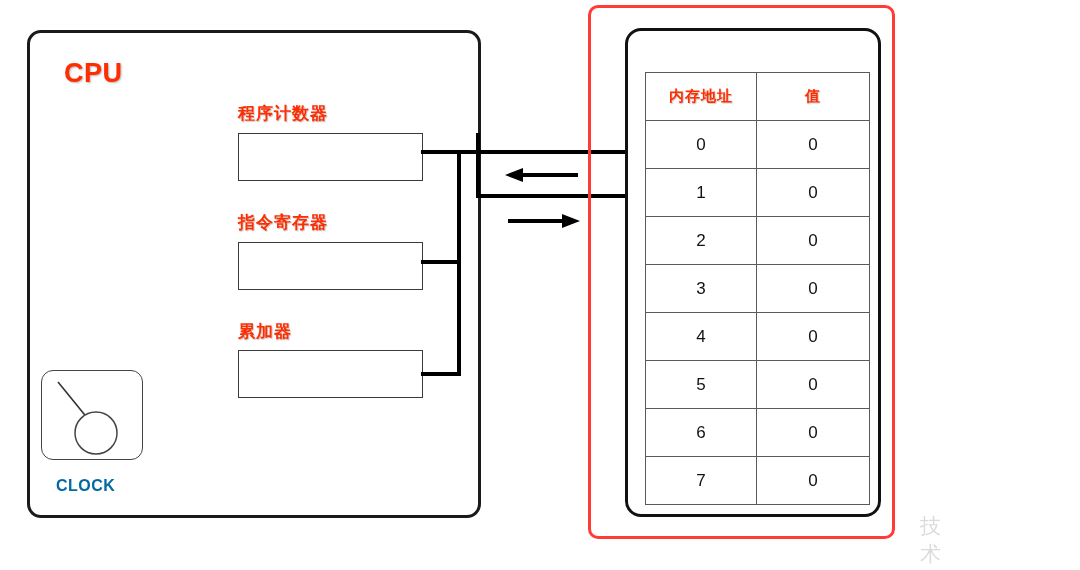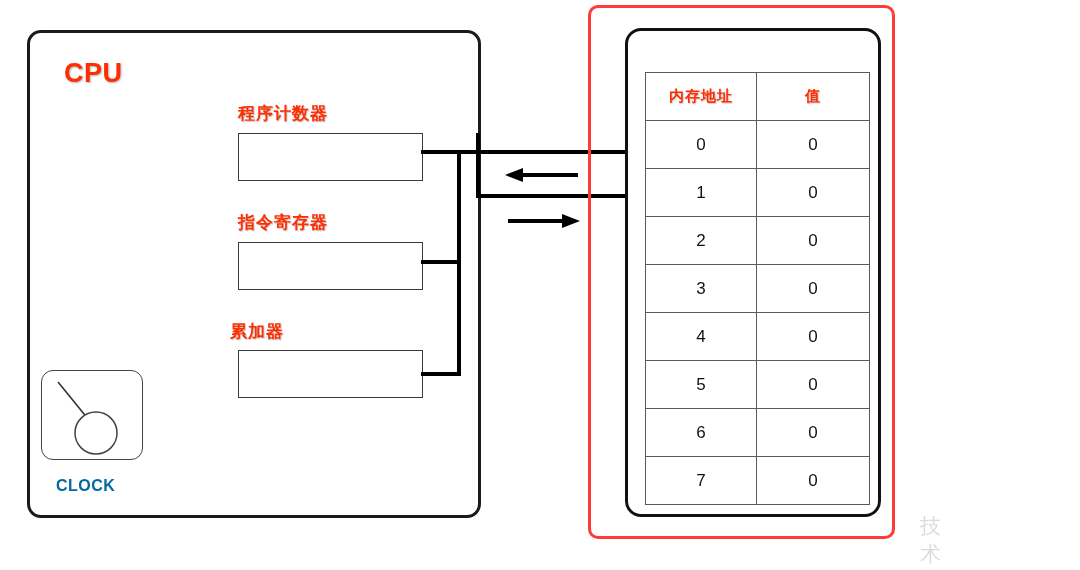--- a/index.html
+++ b/index.html
@@ -20,21 +20,21 @@
              font-family:"DejaVu Sans","Liberation Sans",sans-serif;
              letter-spacing:1px;white-space:nowrap;
              text-shadow:1px 1px 1px rgba(0,0,0,.22);}
   .reg-box{position:absolute;border:1.6px solid #3a3a3a;background:#fff;
            box-sizing:border-box;}
 
   .lbl-pc {left:238px;top:102px;}
   .box-pc {left:238px;top:133px;width:185px;height:48px;}
   .lbl-ir {left:238px;top:211px;}
   .box-ir {left:238px;top:242px;width:185px;height:48px;}
-  .lbl-acc{left:230px;top:320px;}
+  .lbl-acc{left:238px;top:320px;}
   .box-acc{left:238px;top:350px;width:185px;height:48px;}
 
   
   .clock-box{position:absolute;left:41px;top:370px;width:102px;height:90px;
              border:1.6px solid #444;border-radius:12px;background:#fff;
              box-sizing:border-box;}
   .clock-svg{position:absolute;left:41px;top:370px;width:102px;height:90px;}
   .clock-label{position:absolute;left:56px;top:477px;color:#0369a1;
                font-size:16px;font-weight:bold;letter-spacing:.5px;}
   .bus-svg{position:absolute;left:0;top:0;width:1080px;height:570px;}

